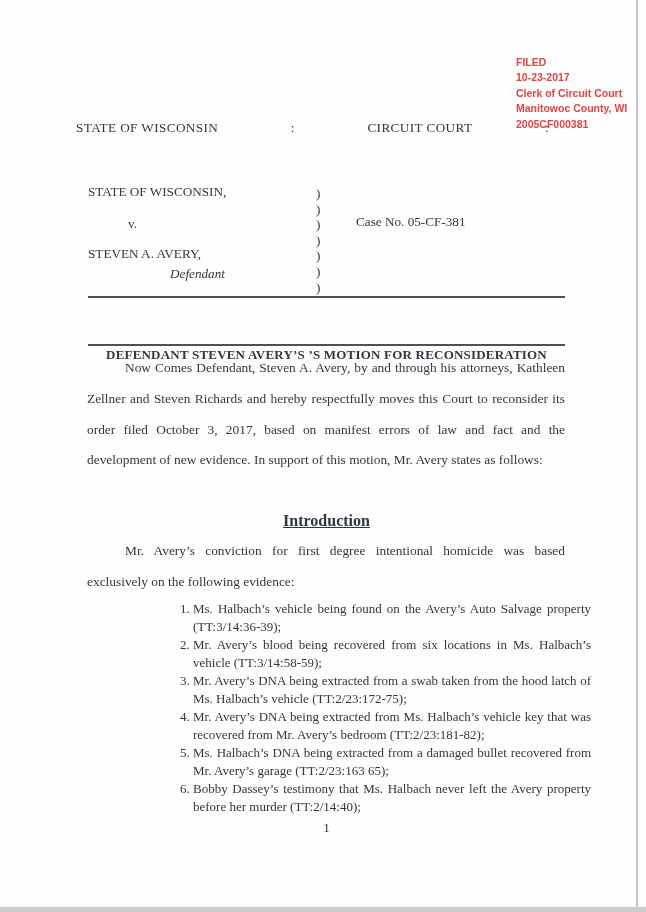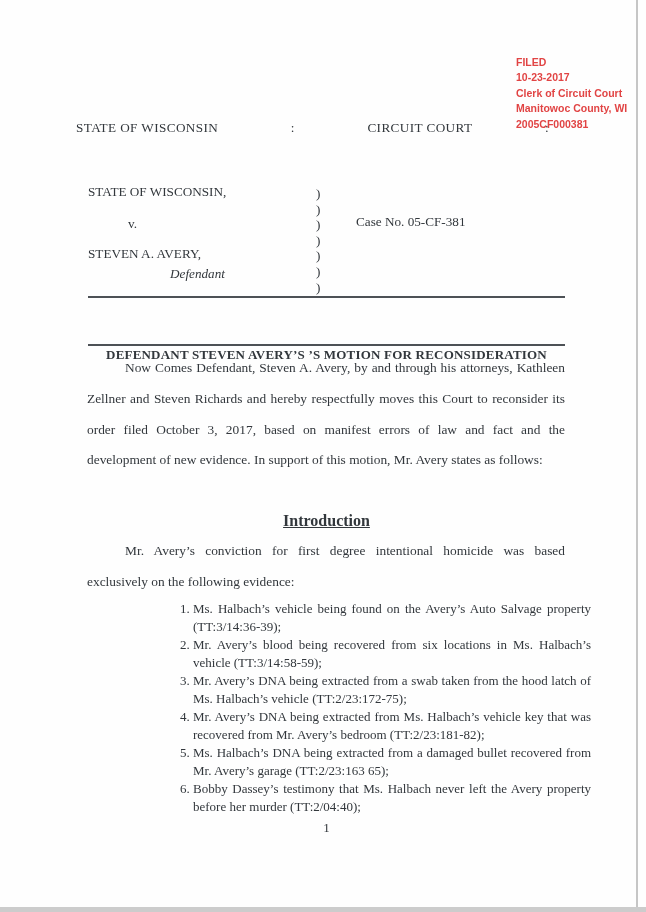--- a/index.html
+++ b/index.html
@@ -127,21 +127,21 @@
   <div class="intro-heading">Introduction</div>
 
   <div class="para para-2">Mr. Avery’s conviction for first degree intentional homicide was based exclusively on the following evidence:</div>
 
   <ol class="evidence-list">
     <li>Ms. Halbach’s vehicle being found on the Avery’s Auto Salvage property (TT:3/14:36-39);</li>
     <li>Mr. Avery’s blood being recovered from six locations in Ms. Halbach’s vehicle (TT:3/14:58-59);</li>
     <li>Mr. Avery’s DNA being extracted from a swab taken from the hood latch of Ms. Halbach’s vehicle (TT:2/23:172-75);</li>
     <li>Mr. Avery’s DNA being extracted from Ms. Halbach’s vehicle key that was recovered from Mr. Avery’s bedroom (TT:2/23:181-82);</li>
     <li>Ms. Halbach’s DNA being extracted from a damaged bullet recovered from Mr. Avery’s garage (TT:2/23:163 65);</li>
-    <li>Bobby Dassey’s testimony that Ms. Halbach never left the Avery property before her murder (TT:2/04:40);</li>
+    <li>Bobby Dassey’s testimony that Ms. Halbach never left the Avery property before her murder (TT:2/14:40);</li>
   </ol>
 
   <div class="page-number">1</div>
 
   <div class="scan-edge-right"></div>
   <div class="scan-edge-bottom"></div>
 
 </div>
 
 </body></html>

